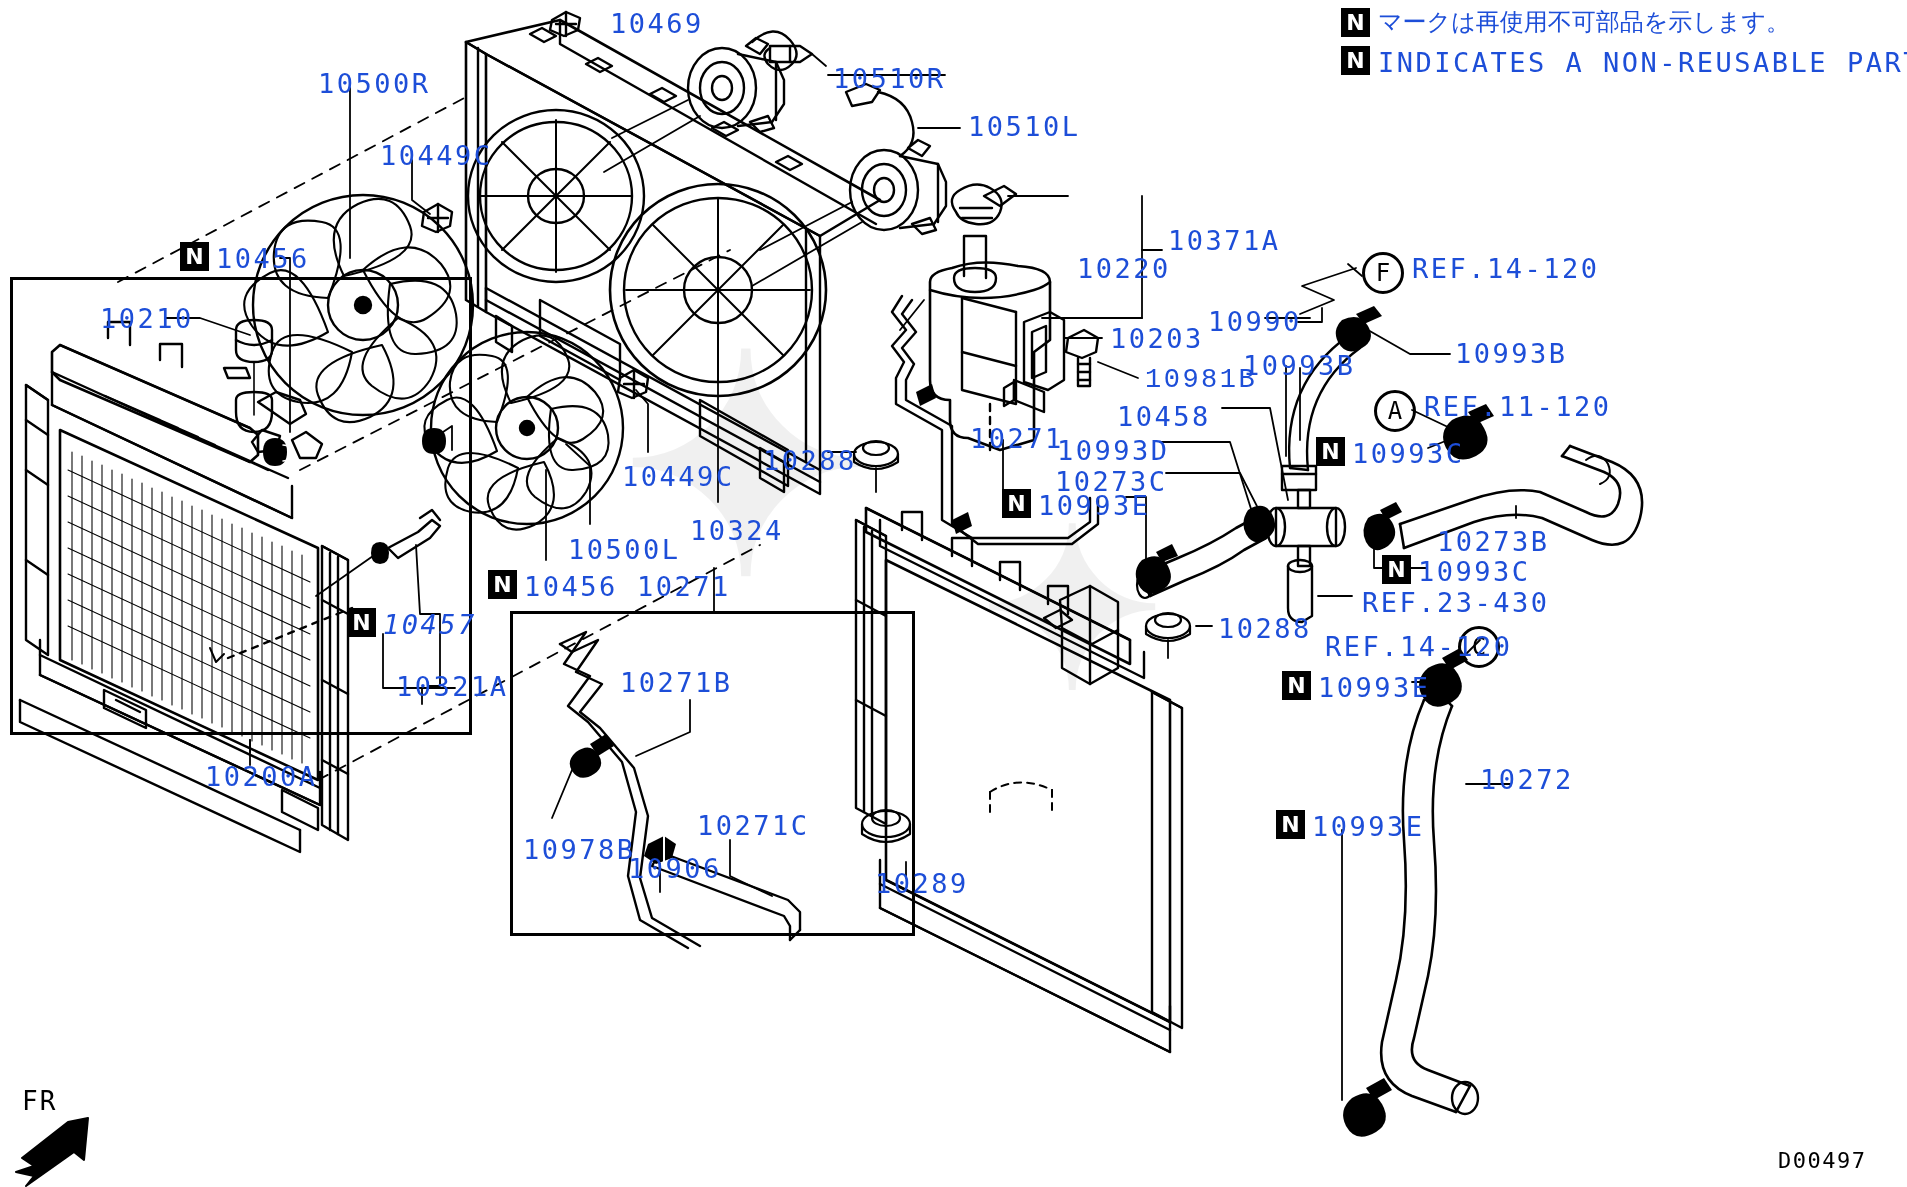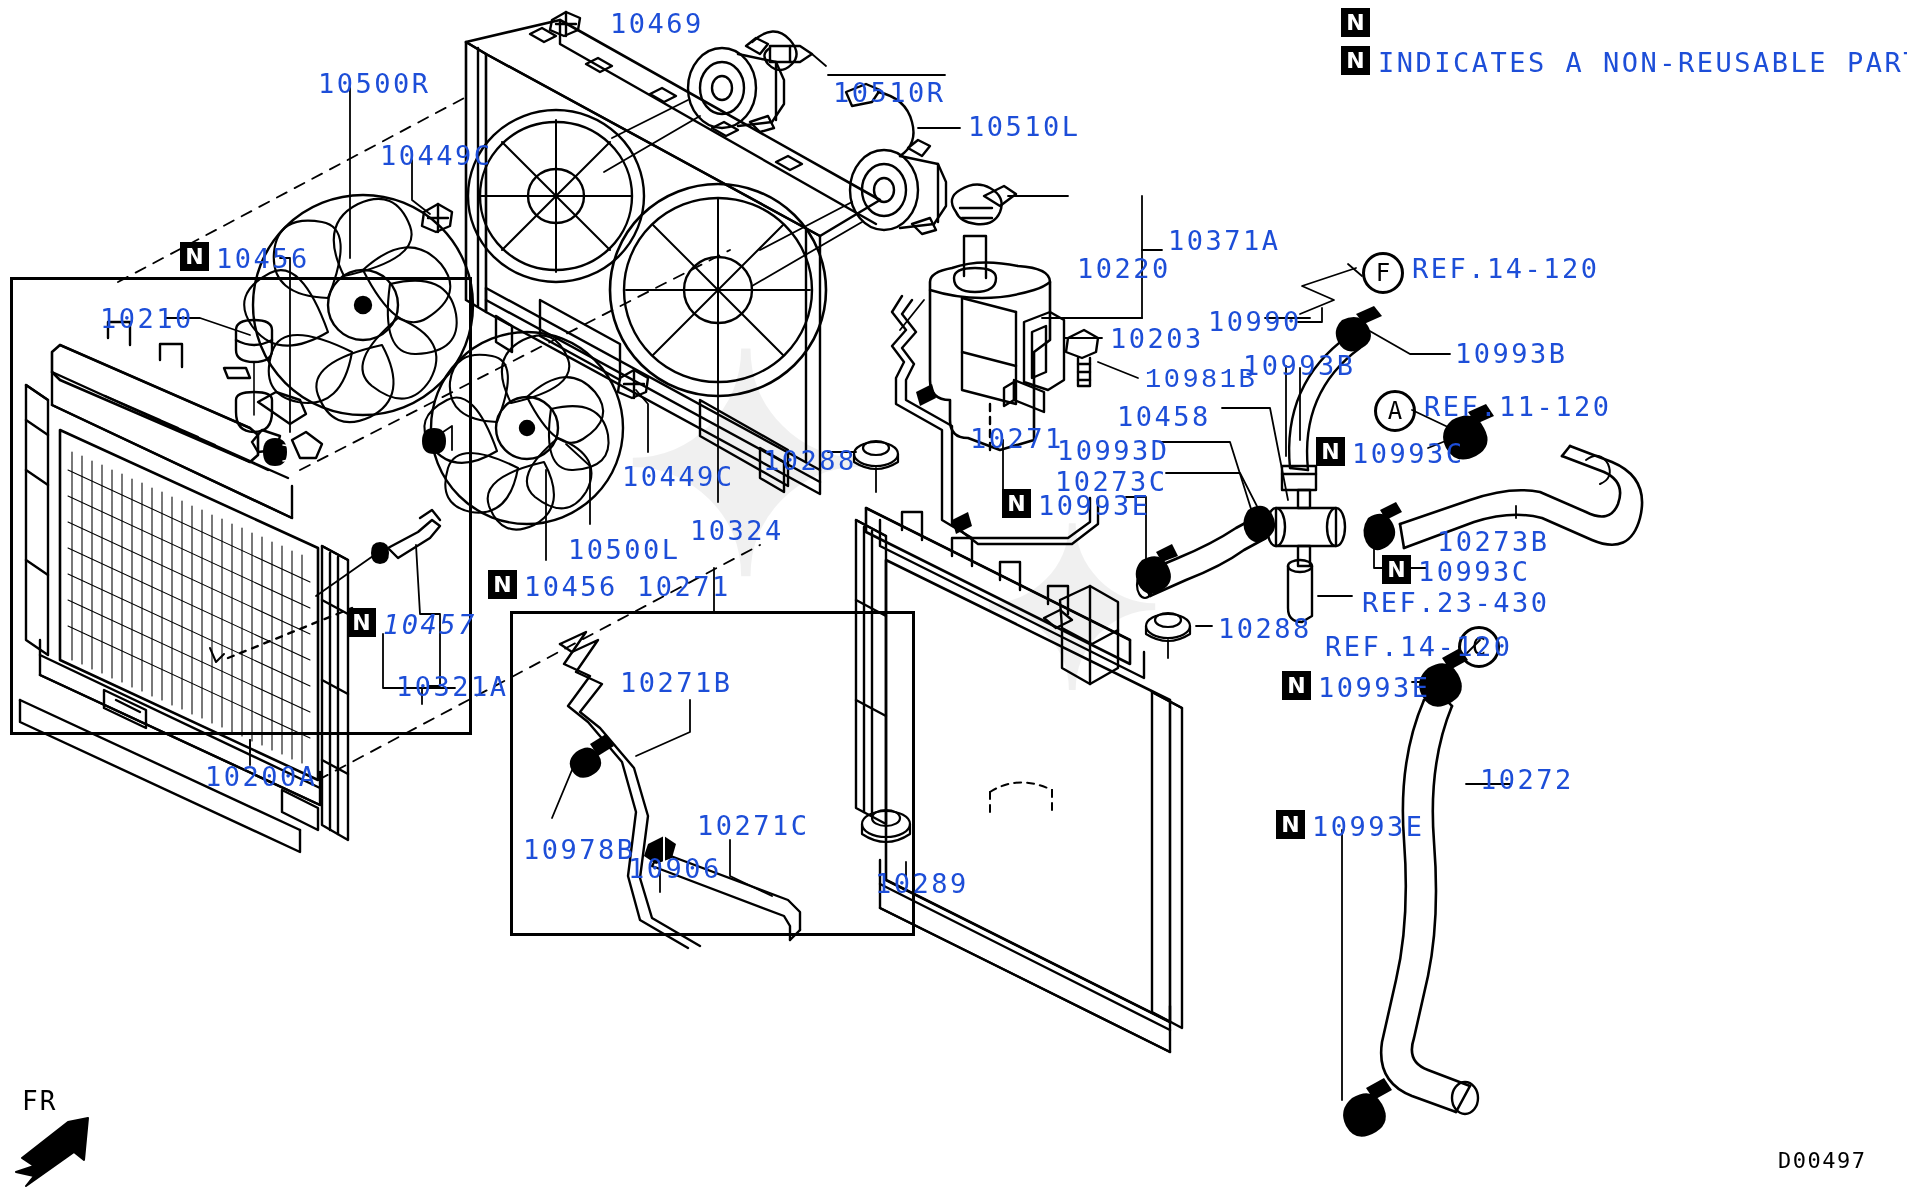--- a/index.html
+++ b/index.html
@@ -465,27 +465,28 @@
       <path d="M714 568 L714 612" stroke-width="1.8"></path>
 
       <path d="M68 1122 L22 1158 L34 1166 L16 1172 L34 1176 L26 1186 L74 1152 L84 1160 L88 1118 Z" fill="#000" stroke="#000" stroke-width="2"></path>
     </g>
   </svg>
 
   <div class="box" id="radiatorBox" style="left: 10px; top: 277px; width: 462px; height: 458px;"></div>
   <div class="box" id="insetBox" style="left: 510px; top: 611px; width: 405px; height: 325px;"></div>
 
   <div class="nbox" style="left:1341px;top:8px;">N</div>
+  <div class="lbl jp" style="left:1378px;top:10px;">マークは再使用不可部品を示します。</div>
   <div class="nbox" style="left:1341px;top:46px;">N</div>
   <div class="lbl" style="left:1378px;top:49px;">INDICATES A NON-REUSABLE PART.</div>
 
   <div id="labels">
       <div class="lbl" style="left: 610px; top: 10px;">10469</div>
       <div class="lbl" style="left: 318px; top: 70px;">10500R</div>
-      <div class="lbl" style="left: 833px; top: 65px; margin-top: 14px;">10510R</div>
+      <div class="lbl" style="left: 833px; top: 65px;">10510R</div>
       <div class="lbl" style="left: 968px; top: 113px;">10510L</div>
       <div class="lbl" style="left: 380px; top: 142px;">10449C</div>
       <div class="lbl" style="left: 1077px; top: 207px; margin-top: 48px;">10220</div>
       <div class="lbl" style="left: 1168px; top: 227px;">10371A</div>
       <div class="nbox" style="left: 180px; top: 242px;">N</div>
       <div class="lbl" style="left: 216px; top: 245px;">10456</div>
       <div class="lbl" style="left: 100px; top: 305px;">10210</div>
       <div class="lbl" style="left: 1110px; top: 325px;">10203</div>
       <div class="lbl" style="left: 1208px; top: 308px;">10990</div>
       <div class="lbl" style="left: 1243px; top: 352px;">10993B</div>

